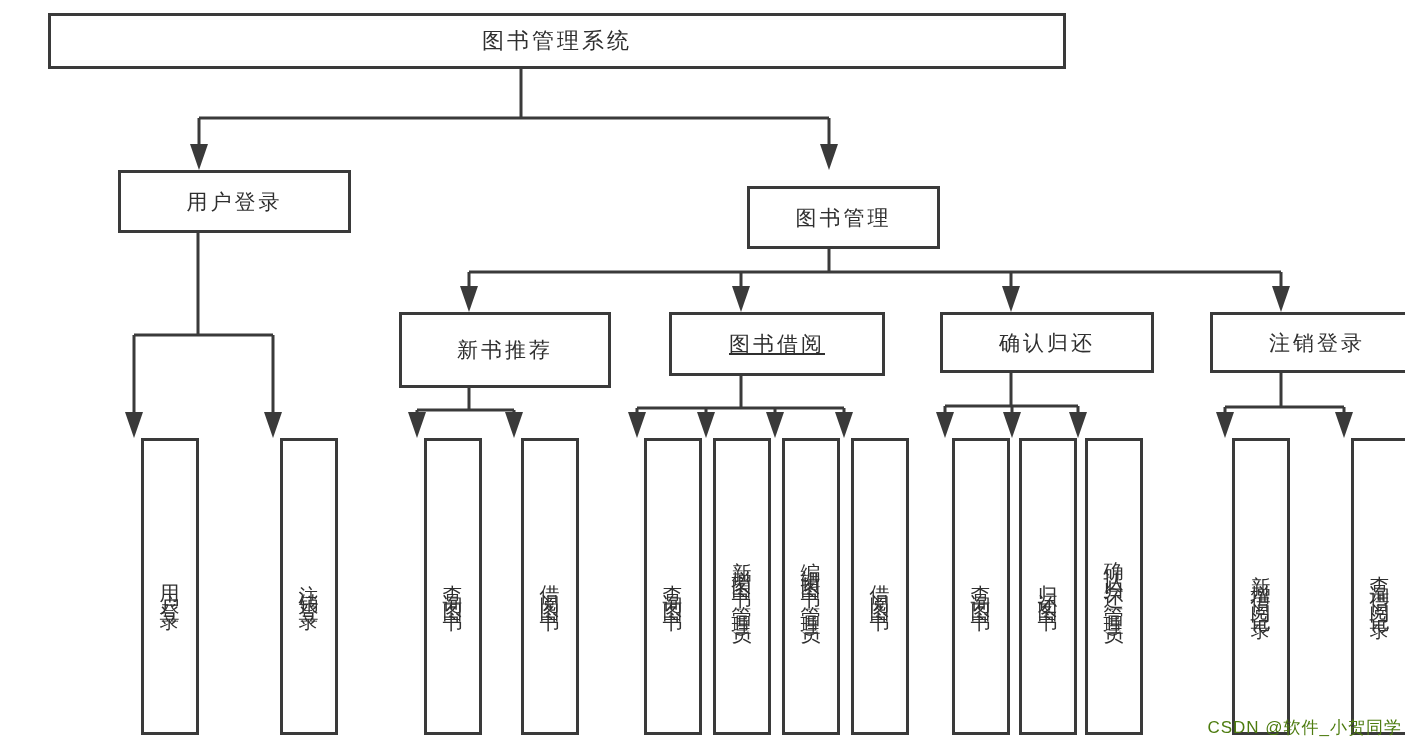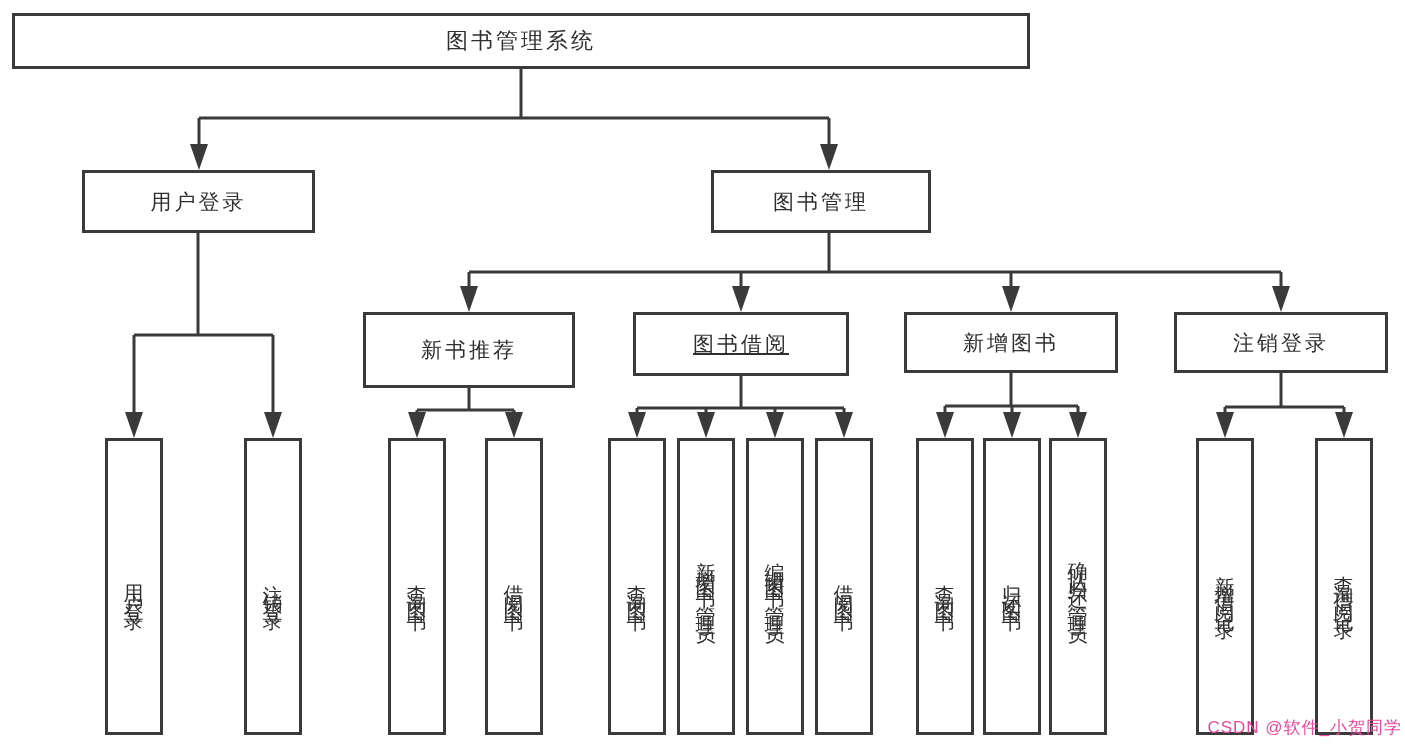--- a/index.html
+++ b/index.html
@@ -26,20 +26,21 @@
   .node {
     position: absolute;
     box-sizing: border-box;
     background: #ffffff;
     border: 3px solid #3a3a3a;
     color: #2f2f2f;
     display: flex;
     align-items: center;
     justify-content: center;
     text-align: center;
+    margin-left: 36px;
   }
   .node.h {
     font-size: 21px;
     letter-spacing: 3px;
   }
   .node.root {
     font-size: 22px;
     letter-spacing: 3px;
   }
   .node.v {
@@ -47,21 +48,21 @@
     text-orientation: mixed;
     font-size: 20px;
     letter-spacing: 9px;
     line-height: 1;
   }
   .watermark {
     position: absolute;
     right: 3px;
     top: 716px;
     font-size: 17px;
-    color: #ec4899;
+    color: #4d7c0f;
     letter-spacing: 1px;
     white-space: nowrap;
   }
 </style>
 </head>
 <body>
 
 <div class="canvas">
 
   <svg class="wires" viewBox="0 0 1405 747" xmlns="http://www.w3.org/2000/svg">
@@ -91,25 +92,25 @@
       <polygon points="1003,412 1021,412 1012,438"></polygon>
       <polygon points="1069,412 1087,412 1078,438"></polygon>
       <polygon points="1216,412 1234,412 1225,438"></polygon>
       <polygon points="1335,412 1353,412 1344,438"></polygon>
     </g>
   </svg>
 
   <div class="node h root" style="left:12px; top:13px; width:1018px; height:56px;">图书管理系统</div>
 
   <div class="node h" style="left:82px; top:170px; width:233px; height:63px;">用户登录</div>
-  <div class="node h" style="left:711px; top:170px; width:220px; height:63px;">图书管理</div>
+  <div class="node h" style="left:711px; top:186px; width:193px; height:63px;">图书管理</div>
 
   <div class="node h" style="left:363px; top:312px; width:212px; height:76px;">新书推荐</div>
   <div class="node h" style="left:633px; top:312px; width:216px; height:64px;text-decoration:underline;">图书借阅</div>
-  <div class="node h" style="left:904px; top:312px; width:214px; height:61px;">新增图书</div>
+  <div class="node h" style="left:904px; top:312px; width:214px; height:61px;">确认归还</div>
   <div class="node h" style="left:1174px; top:312px; width:214px; height:61px;">注销登录</div>
 
   <div class="node v" style="left:105px; top:438px; width:58px; height:297px;">用户登录</div>
   <div class="node v" style="left:244px; top:438px; width:58px; height:297px;">注销登录</div>
 
   <div class="node v" style="left:388px; top:438px; width:58px; height:297px;">查询图书</div>
   <div class="node v" style="left:485px; top:438px; width:58px; height:297px;">借阅图书</div>
 
   <div class="node v" style="left:608px; top:438px; width:58px; height:297px;">查询图书</div>
   <div class="node v" style="left:677px; top:438px; width:58px; height:297px;">新增图书（管理员）</div>

